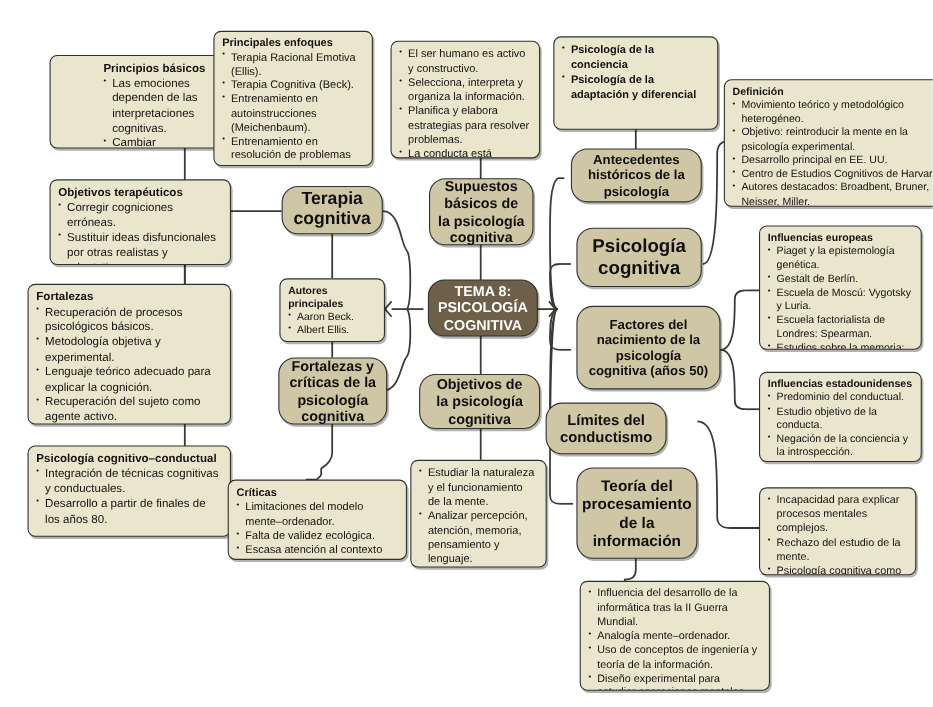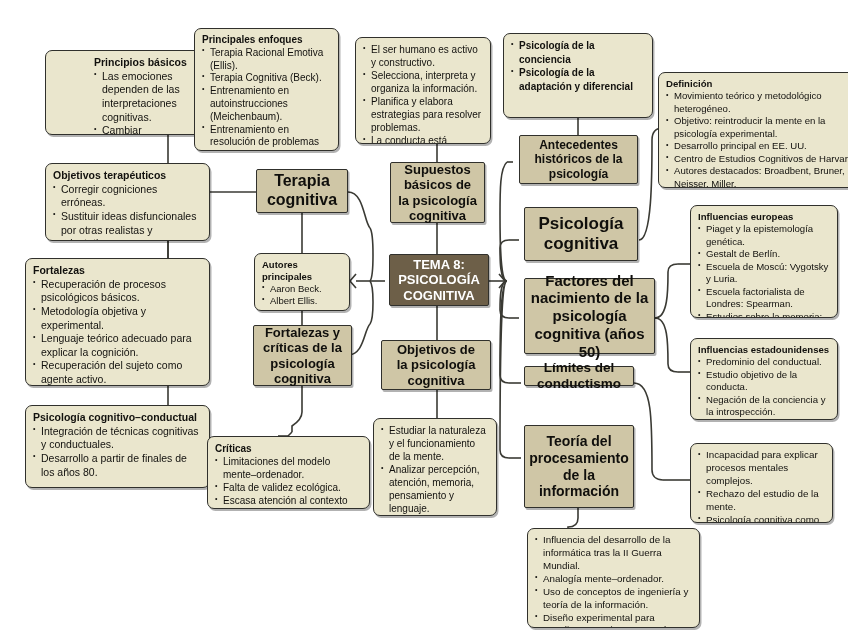--- a/index.html
+++ b/index.html
@@ -21,21 +21,21 @@
     left: 0;
     top: 0;
     width: 848px;
     height: 643px;
     pointer-events: none;
   }
   .node {
     position: absolute;
     box-sizing: border-box;
     border: 1.5px solid #30302c;
-    border-radius: 2px;
+    border-radius: 15px;
     background: #cfc6a6;
     box-shadow: 1.5px 2px 0 rgba(0,0,0,0.30);
     display: flex;
     align-items: center;
     justify-content: center;
     text-align: center;
     color: #100f0c;
     font-weight: bold;
     line-height: 1.18;
     padding: 3px 5px;
@@ -356,30 +356,30 @@
     </span>
   </div>
 
   <div class="node" style="left:524px; top:207px; width:114px; height:54px; font-size:17px;">
     <span>
       <span class="lbl">Psicología</span>
       <span class="lbl">cognitiva</span>
     </span>
   </div>
 
-  <div class="node" style="left:524px; top:278px; width:131px; height:76px; font-size:15px;align-items:center;">
+  <div class="node" style="left:524px; top:278px; width:131px; height:76px; font-size:12px;align-items:center;">
     <span>
       <span class="lbl">Factores del</span>
       <span class="lbl">nacimiento de la</span>
       <span class="lbl">psicología</span>
       <span class="lbl">cognitiva (años 50)</span>
     </span>
   </div>
 
-  <div class="node" style="left:524px; top:366px; width:110px; height:20px; font-size:13.5px;">
+  <div class="node" style="left:496px; top:366px; width:110px; height:47px; font-size:13.5px;">
     <span>
       <span class="lbl">Límites del</span>
       <span class="lbl">conductismo</span>
     </span>
   </div>
 
   <div class="node" style="left:524px; top:425px; width:110px; height:83px; font-size:14px;">
     <span>
       <span class="lbl">Teoría del</span>
       <span class="lbl">procesamiento</span>

